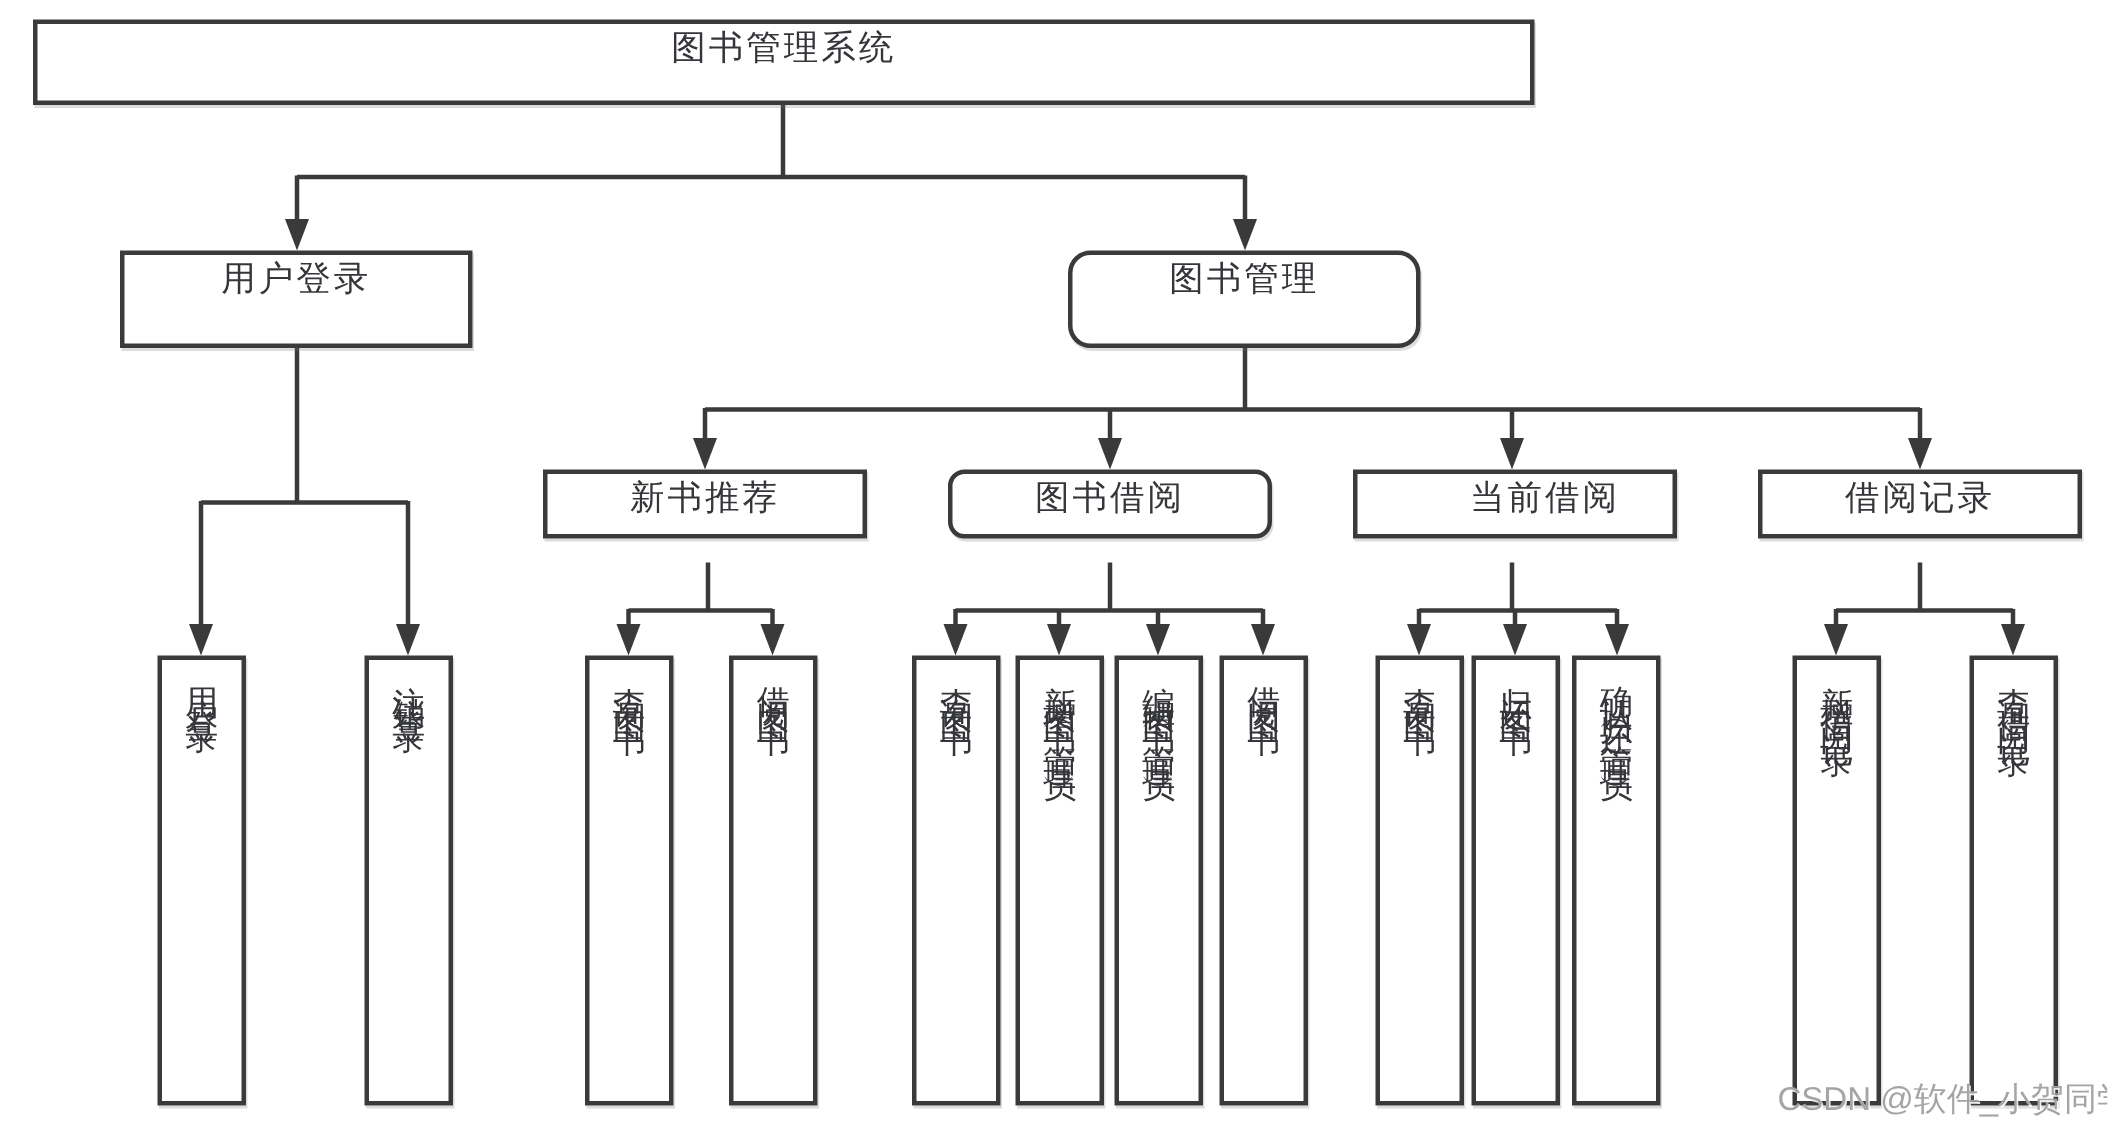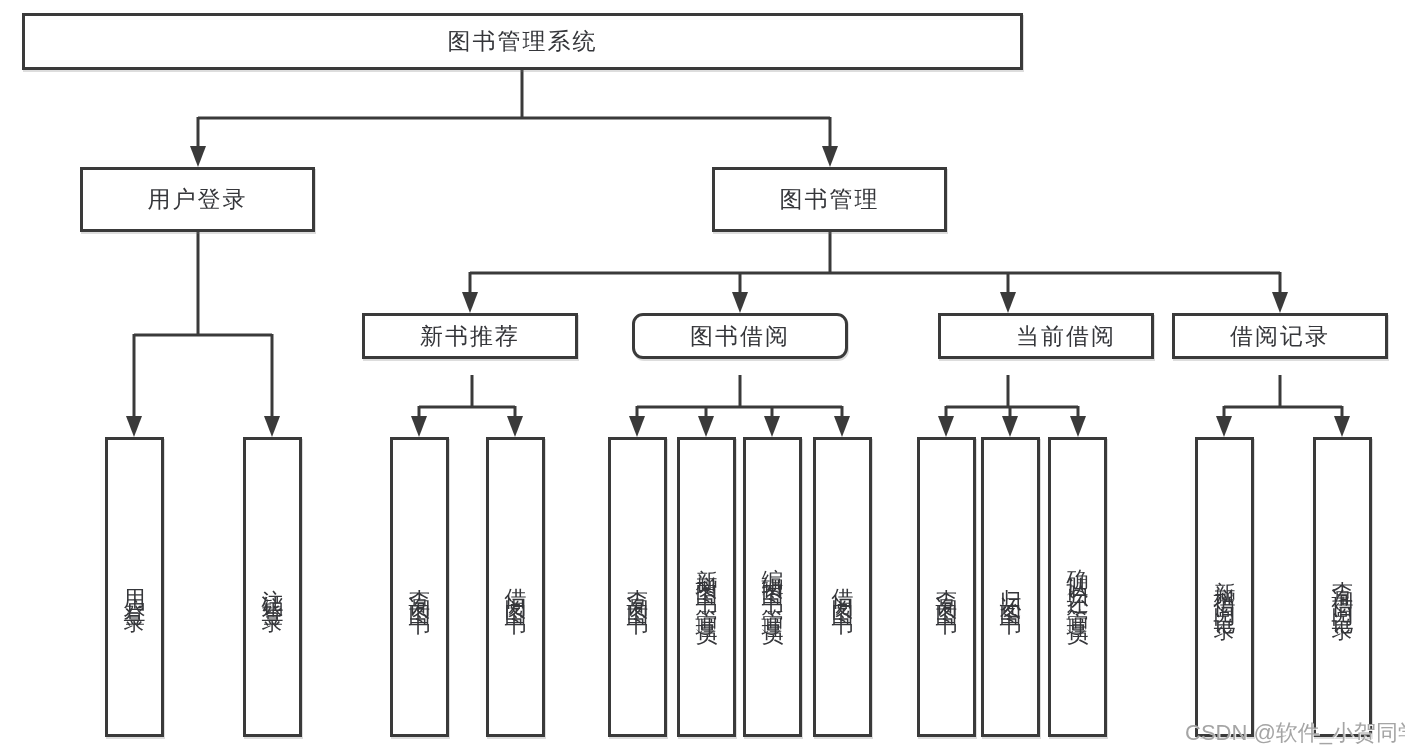--- a/index.html
+++ b/index.html
@@ -21,21 +21,20 @@
     width: 1405px; height: 747px;
     z-index: 1;
   }
   .node {
     position: absolute;
     box-sizing: border-box;
     background: #ffffff;
     border: 3px solid #3a3a3a;
     box-shadow: 1px 2px 0 rgba(120,120,120,0.25);
     display: flex;
-    align-items: center;
     justify-content: center;
     z-index: 2;
   }
   .node .lbl {
     color: #35363a;
     font-size: 23px;
     letter-spacing: 2px;
     white-space: nowrap;
   }
   .leaf {
@@ -135,31 +134,31 @@
     </g>
   </svg>
 
   <div class="node lvl-top">
     <span class="lbl">图书管理系统</span>
   </div>
 
   <div class="node lvl2" style="left:80px;">
     <span class="lbl">用户登录</span>
   </div>
-  <div class="node lvl2" style="left:712px;">
+  <div class="node lvl2" style="left:712px;border-radius:15px;">
     <span class="lbl">图书管理</span>
   </div>
 
   <div class="node lvl3" style="left:362px;">
     <span class="lbl">新书推荐</span>
   </div>
   <div class="node lvl3" style="left:632px;border-radius:11px;">
     <span class="lbl">图书借阅</span>
   </div>
-  <div class="node lvl3" style="left:938px;padding-left:40px;">
+  <div class="node lvl3" style="left:902px;padding-left:40px;">
     <span class="lbl">当前借阅</span>
   </div>
   <div class="node lvl3" style="left:1172px;">
     <span class="lbl">借阅记录</span>
   </div>
 
   <div class="node leaf" style="left:105px;">
     <span class="lbl">用户登录</span>
   </div>
   <div class="node leaf" style="left:243px;">

